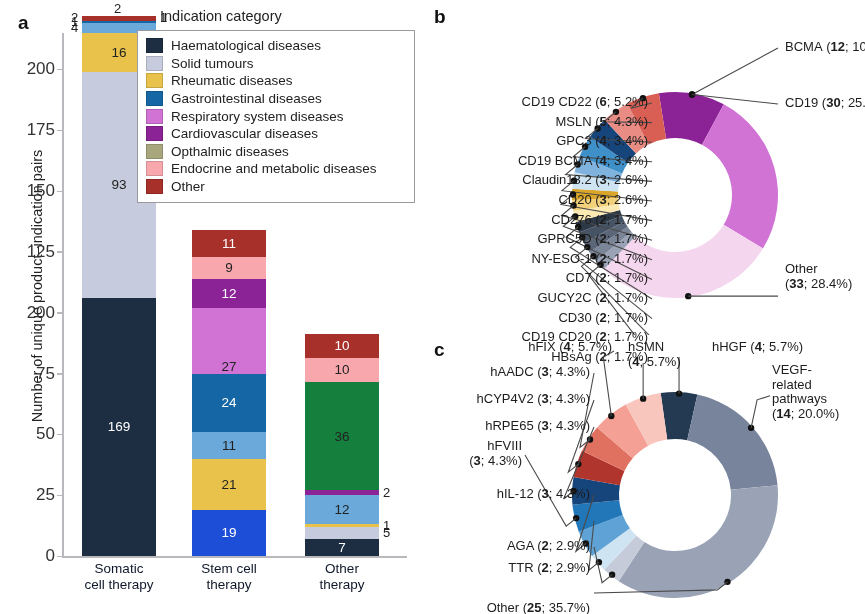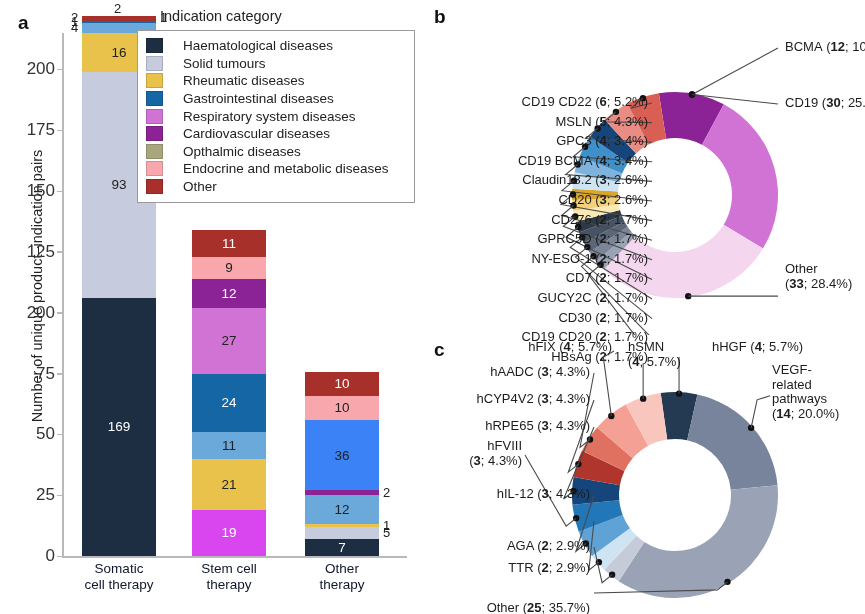--- a/index.html
+++ b/index.html
@@ -27,21 +27,21 @@
         font-size:13.5px;color:#0f172a;line-height:1.2;}
   
   .tiny-lbl{position:absolute;font-size:13px;color:#222;white-space:nowrap;}
   
   #a-legend{position:absolute;left:137px;top:30px;width:278px;
             border:1px solid #9a9a9e;background:#fff;padding:6px 8px 7px 8px;
             box-sizing:border-box;}
   #a-legend-title{position:absolute;left:160px;top:8px;font-size:14.5px;color:#222;}
   .leg-row{display:flex;align-items:center;height:17.6px;}
   .leg-sw{width:15px;height:13px;margin-right:8px;flex:0 0 auto;border:0.5px solid rgba(0,0,0,.15);}
-  .leg-txt{font-size:13.5px;color:#222;white-space:nowrap;margin-left:12px;}
+  .leg-txt{font-size:13.5px;color:#222;white-space:nowrap;}
   .lbl{position:absolute;font-size:13px;color:#1d1d1d;line-height:1.12;white-space:pre;}
   .lbl b{font-weight:bold;}
   .lead{position:absolute;stroke:#4a4a4a;stroke-width:1.1;fill:none;}
   #panel-b{position:absolute;left:430px;top:0;width:435px;height:335px;}
   #b-letter{left:4px;top:6px;}
   #panel-c{position:absolute;left:430px;top:335px;width:435px;height:279px;}
   #c-letter{left:4px;top:4px;}
   svg{display:block;}
 </style>
 </head>
@@ -92,44 +92,44 @@
         <div class="bar" style="left: 130px;">
           <div class="seg" style="height: 26.7581px; background: rgb(168, 48, 42);">
             <span style="color: rgb(255, 255, 255);">11</span>
           </div>
           <div class="seg" style="height: 21.893px; background: rgb(248, 168, 173);">
             <span style="color: rgb(34, 34, 34);">9</span>
           </div>
           <div class="seg" style="height: 29.1907px; background: rgb(139, 35, 150);">
             <span style="color: rgb(255, 255, 255);">12</span>
           </div>
-          <div class="seg" style="height: 65.6791px; background: rgb(208, 115, 213);">
+          <div class="seg" style="height: 65.6791px; background: rgb(208, 115, 213); align-items: flex-end;">
             <span style="color: rgb(34, 34, 34);">27</span>
           </div>
           <div class="seg" style="height: 58.3814px; background: rgb(20, 102, 165);">
             <span style="color: rgb(255, 255, 255);">24</span>
           </div>
           <div class="seg" style="height: 26.7581px; background: rgb(106, 169, 217);">
             <span style="color: rgb(34, 34, 34);">11</span>
           </div>
           <div class="seg" style="height: 51.0837px; background: rgb(232, 194, 74);">
             <span style="color: rgb(34, 34, 34);">21</span>
           </div>
-          <div class="seg" style="height: 46.2186px; background: #d946ef;">
+          <div class="seg" style="height: 46.2186px; background: #1d4ed8;">
             <span style="color: rgb(255, 255, 255);">19</span>
           </div>
         </div>
         <div class="bar" style="left: 243px;">
           <div class="seg" style="height: 24.3256px; background: rgb(168, 48, 42);">
             <span style="color: rgb(255, 255, 255);">10</span>
           </div>
           <div class="seg" style="height: 24.3256px; background: rgb(248, 168, 173);">
             <span style="color: rgb(34, 34, 34);">10</span>
           </div>
-          <div class="seg" style="height: 70px; background: #3b82f6;">
+          <div class="seg" style="height: 108px; background: #15803d;">
             <span style="color: rgb(34, 34, 34);">36</span>
           </div>
           <div class="seg" style="height: 4.86512px; background: rgb(139, 35, 150);"></div>
           <div class="seg" style="height: 29.1907px; background: rgb(106, 169, 217);">
             <span style="color: rgb(34, 34, 34);">12</span>
           </div>
           <div class="seg" style="height: 2.43256px; background: rgb(232, 194, 74);"></div>
           <div class="seg" style="height: 12.1628px; background: rgb(198, 203, 221);"></div>
           <div class="seg" style="height: 17.0279px; background: rgb(29, 46, 67);">
             <span style="color: rgb(255, 255, 255);">7</span>

